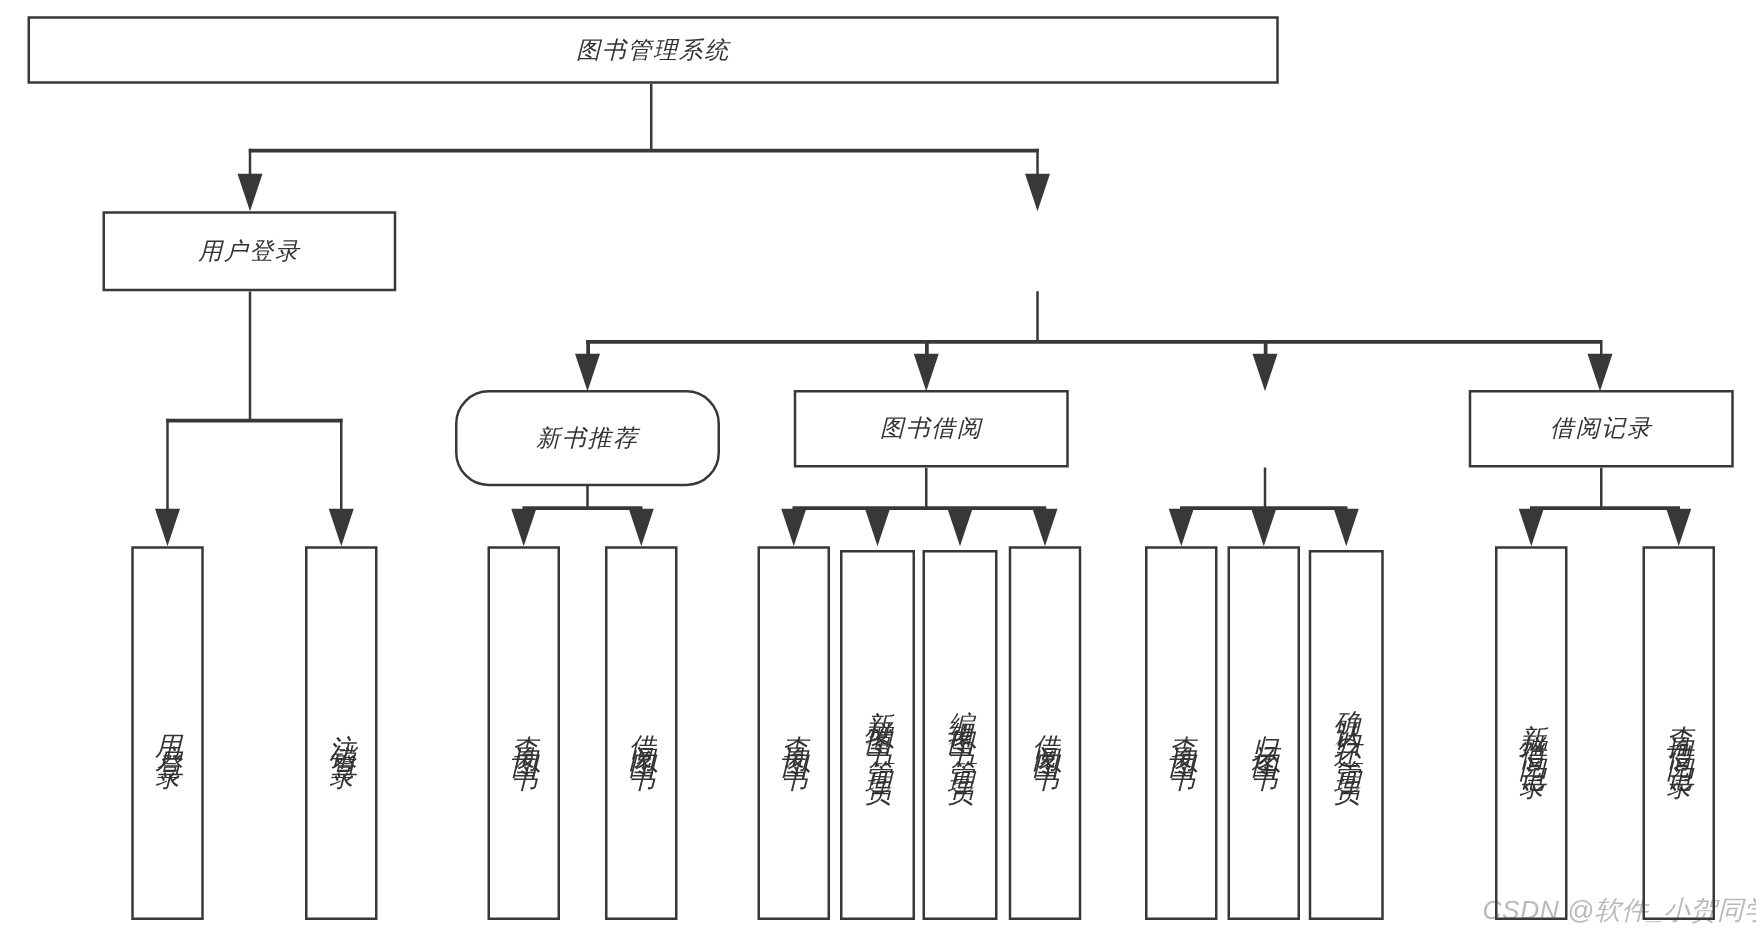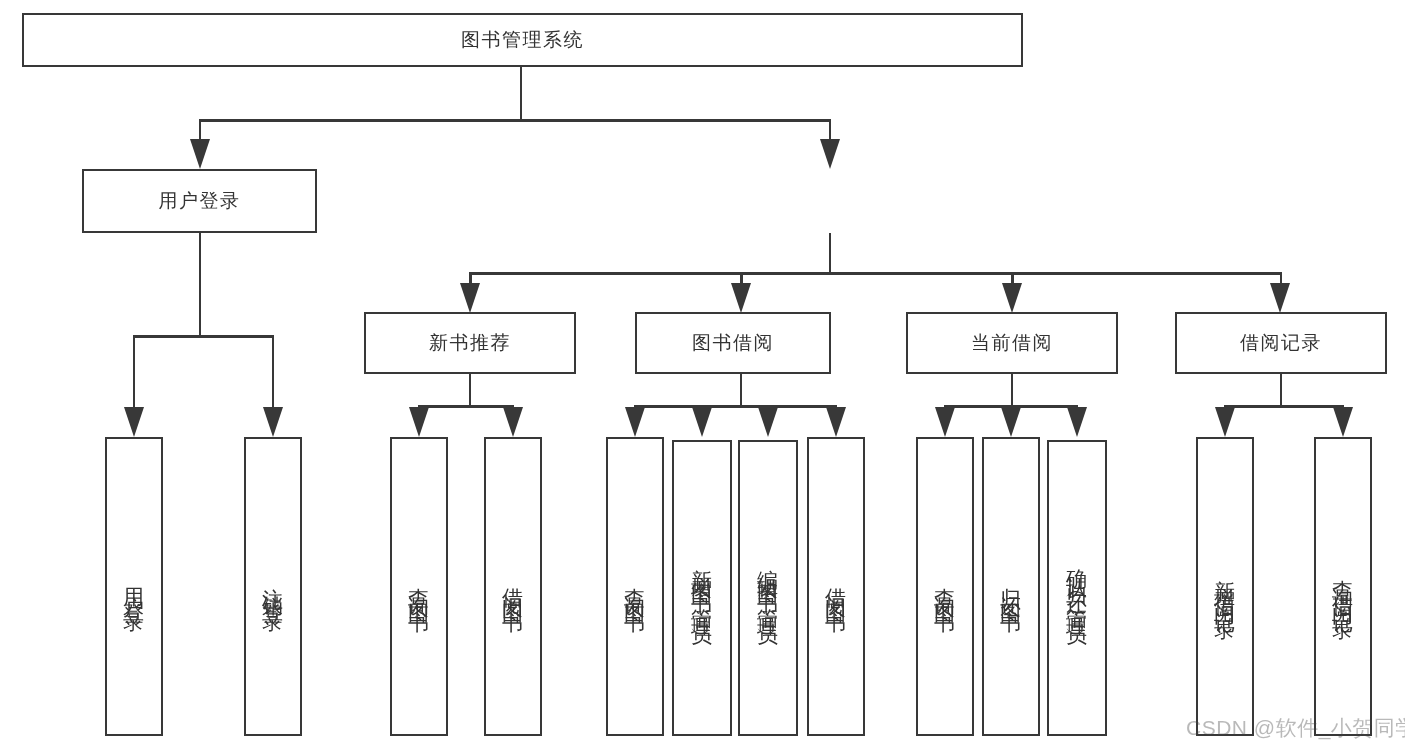--- a/index.html
+++ b/index.html
@@ -3,21 +3,21 @@
 <meta charset="utf-8">
 <style>
   :root{
     --line:#383838;
     --text:#333333;
     --bg:#ffffff;
   }
   html,body{margin:0;padding:0;background:var(--bg);}
   body{font-family:"Liberation Sans","DejaVu Sans",sans-serif;}
   .stage{
-    position:relative;width:1405px;height:747px;background:var(--bg);overflow:hidden;
+    position:relative;width:1405px;height:747px;background:var(--bg);overflow:hidden;font-style:italic;
   }
   .node{
     position:absolute;box-sizing:border-box;background:#fff;
     border:2.5px solid var(--line);
     display:flex;align-items:center;justify-content:center;
     z-index:2;
   }
   .node .lbl{
     font-size:19px;color:var(--text);letter-spacing:1.5px;white-space:nowrap;
   }
@@ -92,28 +92,25 @@
   <div class="arrow" style="left:1333px;top:407px;"></div>
 
   <div class="node" style="left:22px;top:13px;width:1001px;height:54px;">
     <span class="lbl">图书管理系统</span>
   </div>
 
   <div class="node" style="left:82px;top:169px;width:235px;height:64px;">
     <span class="lbl">用户登录</span>
   </div>
 
-  <div class="node" style="left:364px;top:312px;width:212px;height:62px;">
+  <div class="node" style="left:364px;top:312px;width:212px;height:77px;border-radius:27px;">
     <span class="lbl">新书推荐</span>
   </div>
-  <div class="node" style="left:635px;top:312px;width:196px;height:62px;text-align:center;">
+  <div class="node" style="left:635px;top:312px;width:220px;height:62px;text-align:center;">
     <span class="lbl">图书借阅</span>
-  </div>
-  <div class="node" style="left:906px;top:312px;width:212px;height:62px;">
-    <span class="lbl">当前借阅</span>
   </div>
   <div class="node" style="left:1175px;top:312px;width:212px;height:62px;">
     <span class="lbl">借阅记录</span>
   </div>
 
   <div class="node leaf" style="left:105px;top:437px;width:58px;height:299px;">
     <span class="lbl-v">用户登录</span>
   </div>
   <div class="node leaf" style="left:244px;top:437px;width:58px;height:299px;">
     <span class="lbl-v">注销登录</span>

